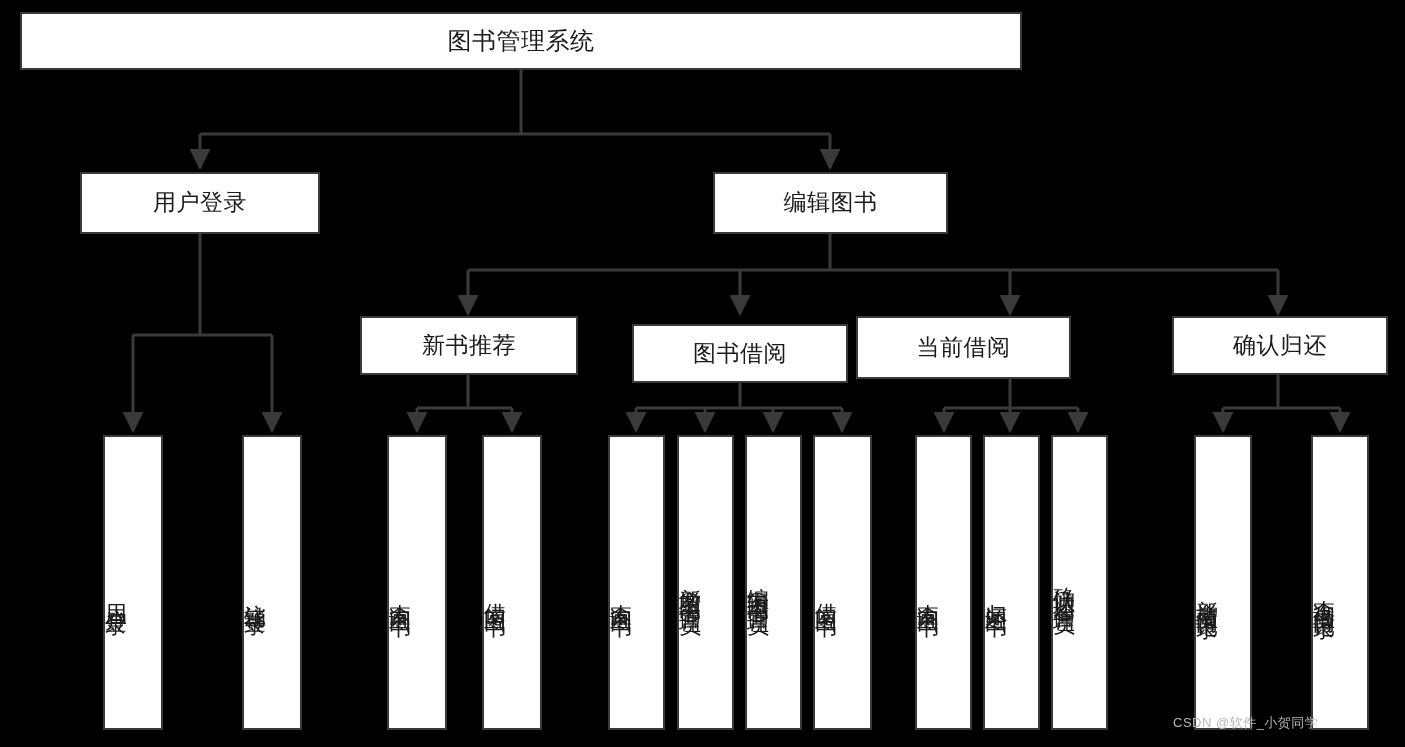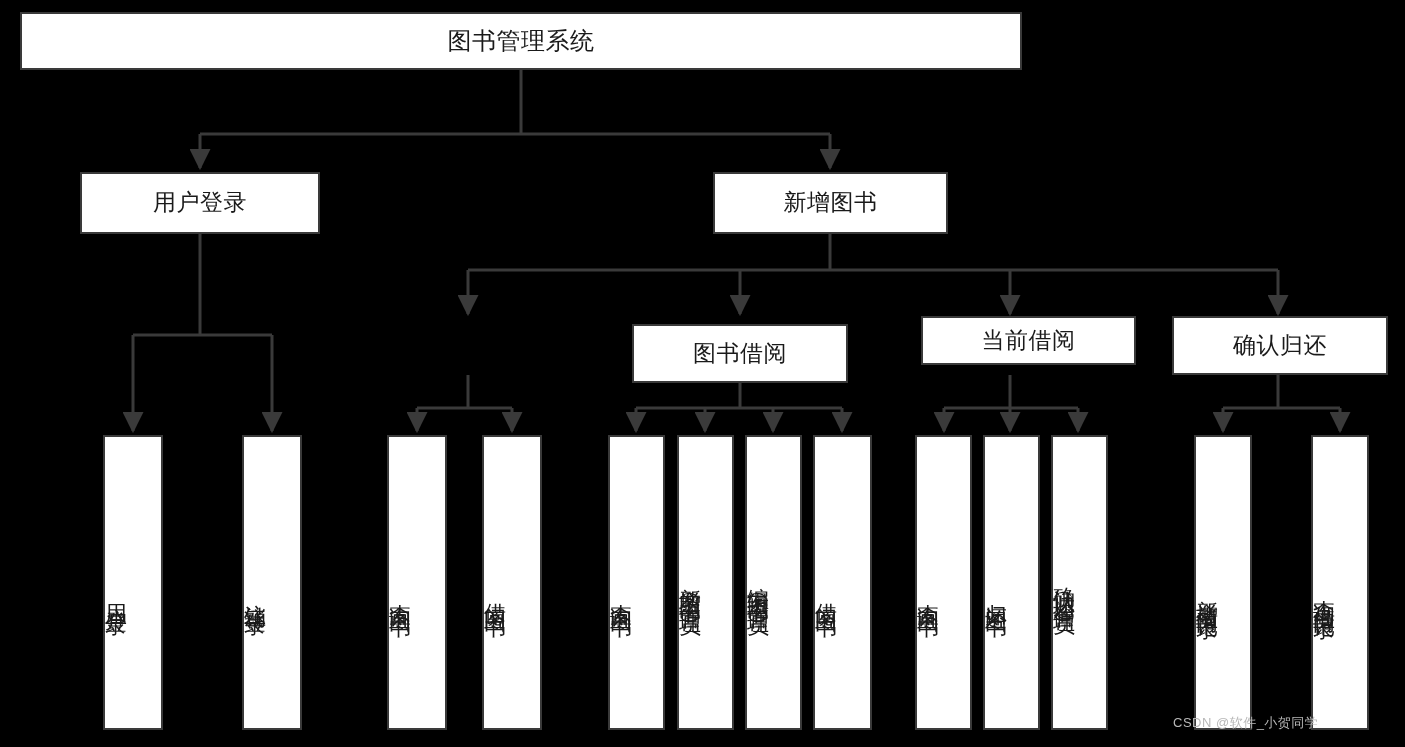--- a/index.html
+++ b/index.html
@@ -127,27 +127,30 @@
   </svg>
 
   <div class="node horiz root" style="left:20px; top:12px; width:1002px; height:58px;">
     <span>图书管理系统</span>
   </div>
 
   <div class="node horiz" style="left:80px; top:172px; width:240px; height:62px;">
     <span>用户登录</span>
   </div>
   <div class="node horiz" style="left:713px; top:172px; width:235px; height:62px;">
-    <span>新增图书</span>
-  </div>
-
+    <span>编辑图书</span>
+  </div>
+
+  <div class="node horiz" style="left:360px; top:316px; width:218px; height:59px;">
+    <span>新书推荐</span>
+  </div>
   <div class="node horiz" style="left:632px; top:316px; width:216px; height:59px;margin-top:8px;">
     <span>图书借阅</span>
   </div>
-  <div class="node horiz" style="left:921px; top:316px; width:215px; height:49px;">
+  <div class="node horiz" style="left:856px; top:316px; width:215px; height:63px;">
     <span>当前借阅</span>
   </div>
   <div class="node horiz" style="left:1172px; top:316px; width:216px; height:59px;">
     <span>确认归还</span>
   </div>
 
   <div class="node leaf" style="left:103px; top:435px; width:60px; height:295px;">
     <span class="vtext">用户登录</span>
   </div>
   <div class="node leaf" style="left:242px; top:435px; width:60px; height:295px;">

